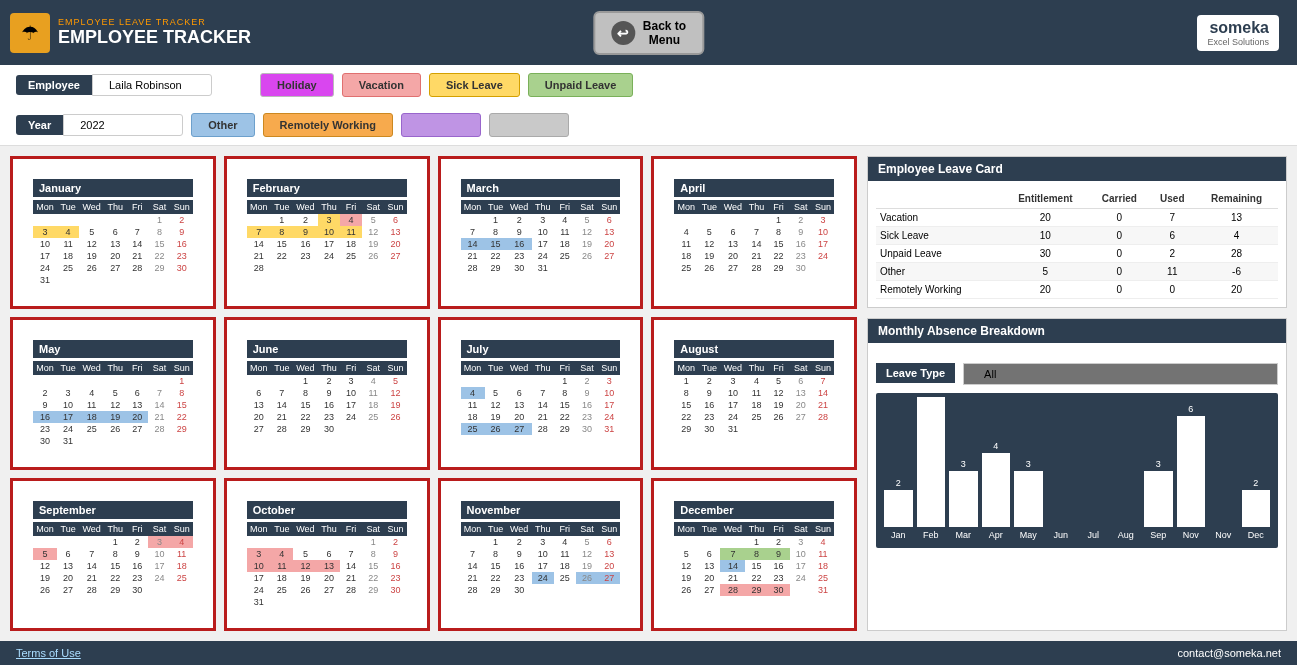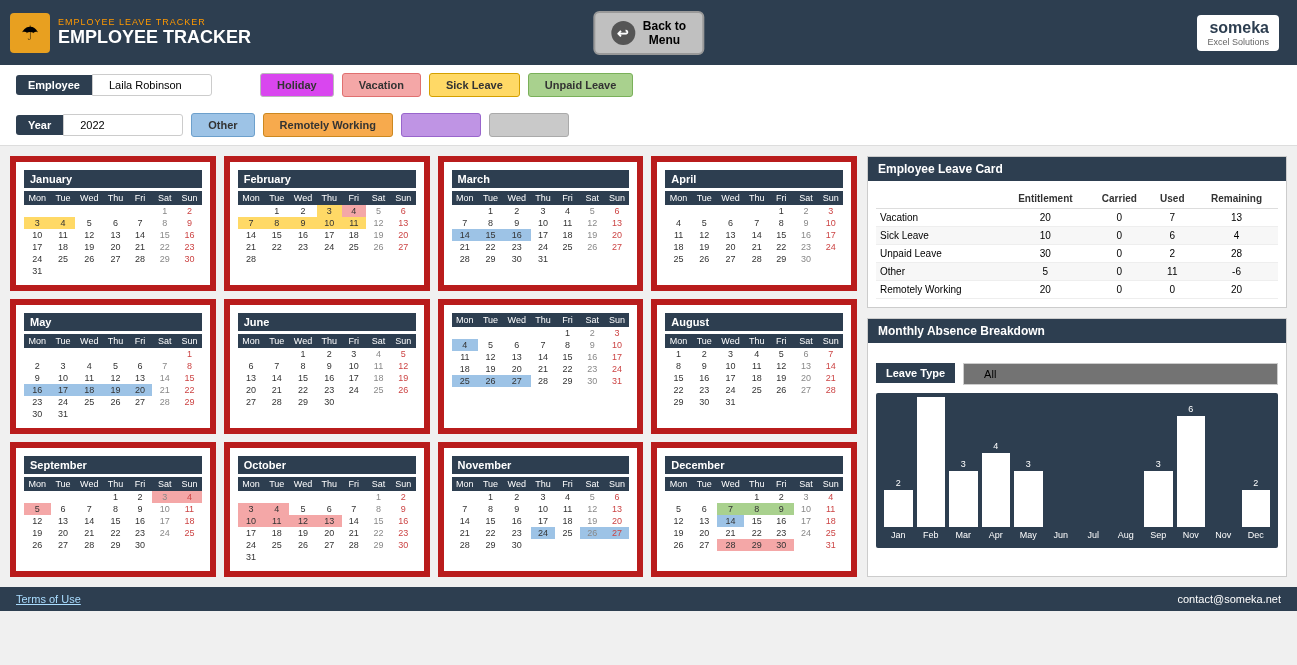--- a/index.html
+++ b/index.html
@@ -33,21 +33,21 @@
     .badge-purple { background: #bf94e4; color: #333; border: 1px solid #9966cc; min-width: 80px; }
     .badge-gray { background: #c9c9c9; color: #333; border: 1px solid #aaa; min-width: 80px; }
 
     
     .main { display: flex; gap: 10px; padding: 10px; background: #f0f0f0; }
     .calendars-area { flex: 1; }
     .right-panel { width: 420px; display: flex; flex-direction: column; gap: 10px; }
 
     
     .cal-grid { display: grid; grid-template-columns: repeat(4, 1fr); gap: 8px; }
-    .cal-month { background: white; border: 6px solid #b91c1c; padding: 8px; }
+    .cal-month { background: white; border: 3px solid #b91c1c; padding: 20px; }
     .cal-month-title { background: #2d3e50; color: white; text-align: left; padding: 3px 6px; font-size: 11px; font-weight: bold; margin-bottom: 3px; }
     .cal-table { width: 100%; border-collapse: collapse; }
     .cal-table th { background: #2d3e50; color: white; text-align: center; font-size: 9px; padding: 2px 1px; font-weight: normal; }
     .cal-table td { text-align: center; font-size: 9px; padding: 1px 2px; color: #333; min-width: 18px; }
     .cal-table td.sat { color: #888; }
     .cal-table td.sun { color: #cc4444; }
     .cal-table td.vacation { background: #f4a7a7; }
     .cal-table td.sick { background: #ffd966; }
     .cal-table td.unpaid { background: #a9d18e; }
     .cal-table td.other { background: #9dc3e6; }
@@ -514,20 +514,21 @@
                 <td>30</td>
                 <td></td>
                 <td></td>
                 <td></td>
               </tr>
         </tbody>
           </table>
       </div>
 
       <div class="cal-month">
+        <div class="cal-month-title">July</div>
         <table class="cal-table">
           <tbody>
               <tr>
                 <th>Mon</th>
                 <th>Tue</th>
                 <th>Wed</th>
                 <th>Thu</th>
                 <th>Fri</th>
                 <th>Sat</th>
                 <th>Sun</th>

